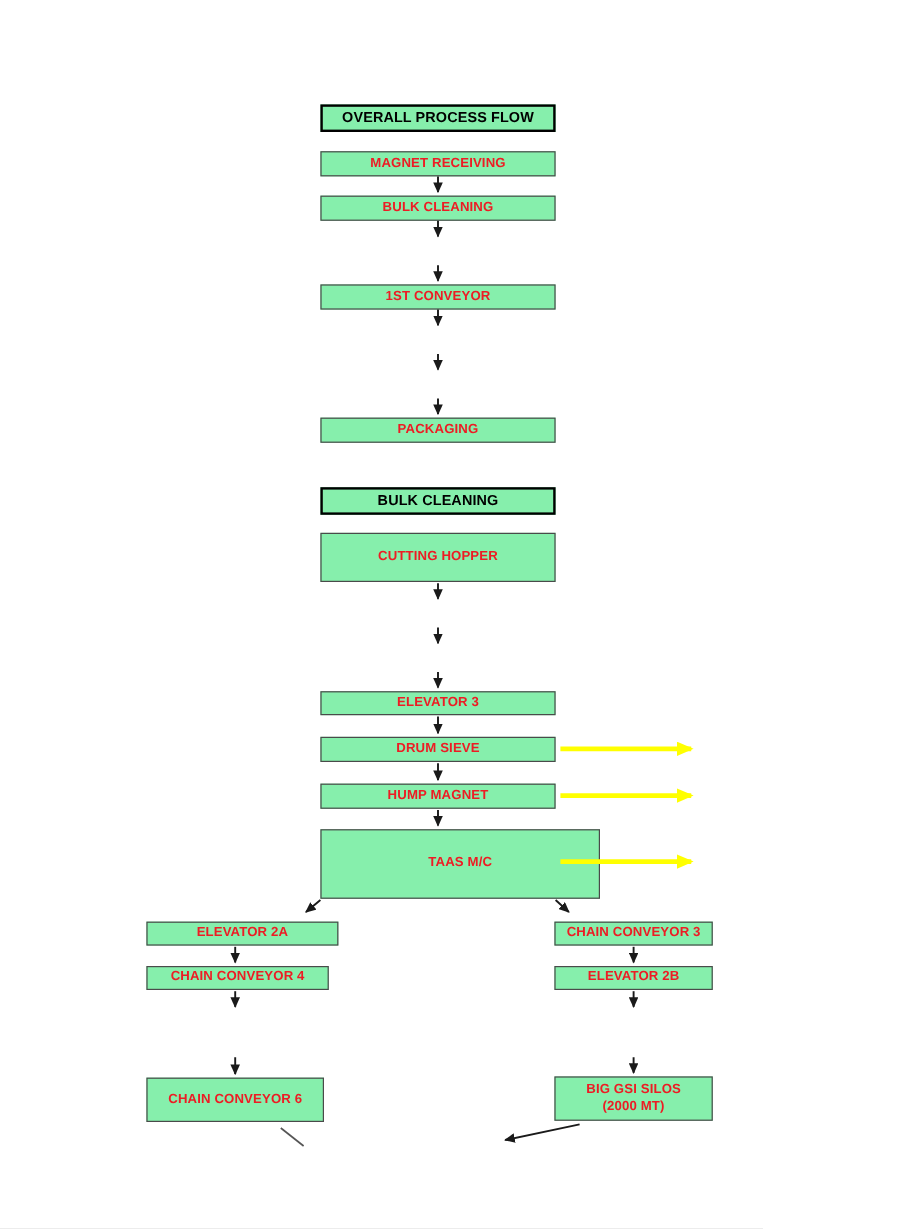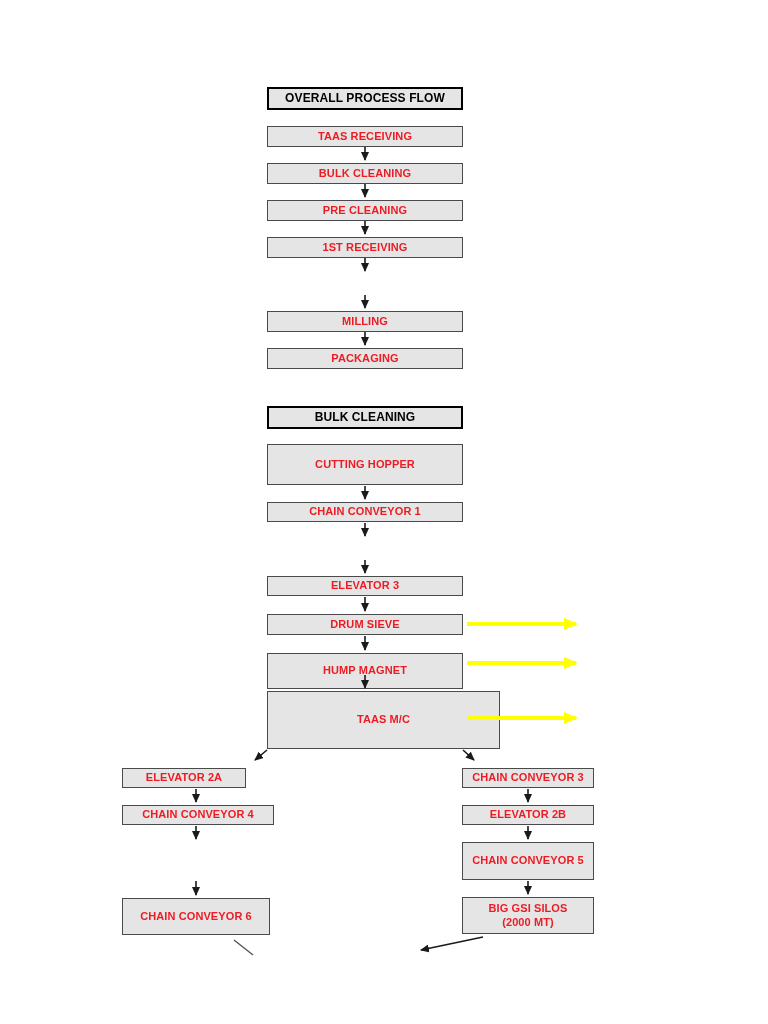--- a/index.html
+++ b/index.html
@@ -16,21 +16,21 @@
   #page{
     position:relative;
     width:768px;height:1024px;
     background:var(--background);
     overflow:hidden;
     margin:0 auto;
   }
   .box{
     position:absolute;
     box-sizing:border-box;
-    background:#e5e5e5;
+    background:#86efac;
     border:1.4px solid var(--node-border);
     color:var(--node-text);
     font-weight:bold;
     font-size:11px;
     line-height:1.25;
     display:flex;
     align-items:center;
     justify-content:center;
     text-align:center;
     white-space:pre-line;
@@ -52,43 +52,39 @@
   .arrow-head{fill:var(--arrow);}
   .yellow-head{fill:var(--highlight-arrow);}
 </style>
 </head>
 <body>
 
 <div id="page">
 
   <div class="box title-box" style="left:267px;top:87px;width:196px;height:23px;">OVERALL PROCESS FLOW</div>
 
-  <div class="box" style="left:267px;top:126px;width:196px;height:21px;">TAAS RECEIVING</div>
+  <div class="box" style="left:267px;top:126px;width:196px;height:21px;">MAGNET RECEIVING</div>
   <div class="box" style="left:267px;top:163px;width:196px;height:21px;">BULK CLEANING</div>
-  <div class="box" style="left:267px;top:200px;width:196px;height:21px;">PRE CLEANING</div>
-  <div class="box" style="left:267px;top:237px;width:196px;height:21px;">1ST RECEIVING</div>
-  <div class="box" style="left:267px;top:311px;width:196px;height:21px;">MILLING</div>
+  <div class="box" style="left:267px;top:237px;width:196px;height:21px;">1ST CONVEYOR</div>
   <div class="box" style="left:267px;top:348px;width:196px;height:21px;">PACKAGING</div>
 
   <div class="box title-box" style="left:267px;top:406px;width:196px;height:23px;">BULK CLEANING</div>
 
   <div class="box" style="left:267px;top:444px;width:196px;height:41px;">CUTTING HOPPER</div>
-  <div class="box" style="left:267px;top:502px;width:196px;height:20px;">CHAIN CONVEYOR 1</div>
   <div class="box" style="left:267px;top:576px;width:196px;height:20px;">ELEVATOR 3</div>
   <div class="box" style="left:267px;top:614px;width:196px;height:21px;">DRUM SIEVE</div>
-  <div class="box" style="left:267px;top:653px;width:196px;height:36px;">HUMP MAGNET</div>
+  <div class="box" style="left:267px;top:653px;width:196px;height:21px;">HUMP MAGNET</div>
   <div class="box" style="left:267px;top:691px;width:233px;height:58px;">TAAS M/C</div>
 
-  <div class="box" style="left:122px;top:768px;width:124px;height:20px;">ELEVATOR 2A</div>
+  <div class="box" style="left:122px;top:768px;width:160px;height:20px;">ELEVATOR 2A</div>
   <div class="box" style="left:122px;top:805px;width:152px;height:20px;">CHAIN CONVEYOR 4</div>
   <div class="box" style="left:122px;top:898px;width:148px;height:37px;">CHAIN CONVEYOR 6</div>
 
   <div class="box" style="left:462px;top:768px;width:132px;height:20px;">CHAIN CONVEYOR 3</div>
   <div class="box" style="left:462px;top:805px;width:132px;height:20px;">ELEVATOR 2B</div>
-  <div class="box" style="left:462px;top:842px;width:132px;height:38px;">CHAIN CONVEYOR 5</div>
   <div class="box" style="left:462px;top:897px;width:132px;height:37px;">BIG GSI SILOS
 (2000 MT)</div>
 
   <svg id="arrows" viewBox="0 0 768 1024" xmlns="http://www.w3.org/2000/svg">
     <defs>
       <marker id="blackHead" markerUnits="userSpaceOnUse" markerWidth="9" markerHeight="8" viewBox="0 0 9 8" refX="8" refY="4" orient="auto">
         <path class="arrow-head" d="M0,0 L9,4 L0,8 Z"></path>
       </marker>
       <marker id="yellowHead" markerUnits="userSpaceOnUse" markerWidth="14" markerHeight="12" viewBox="0 0 14 12" refX="12" refY="6" orient="auto">
         <path class="yellow-head" d="M0,0 L14,6 L0,12 Z"></path>

